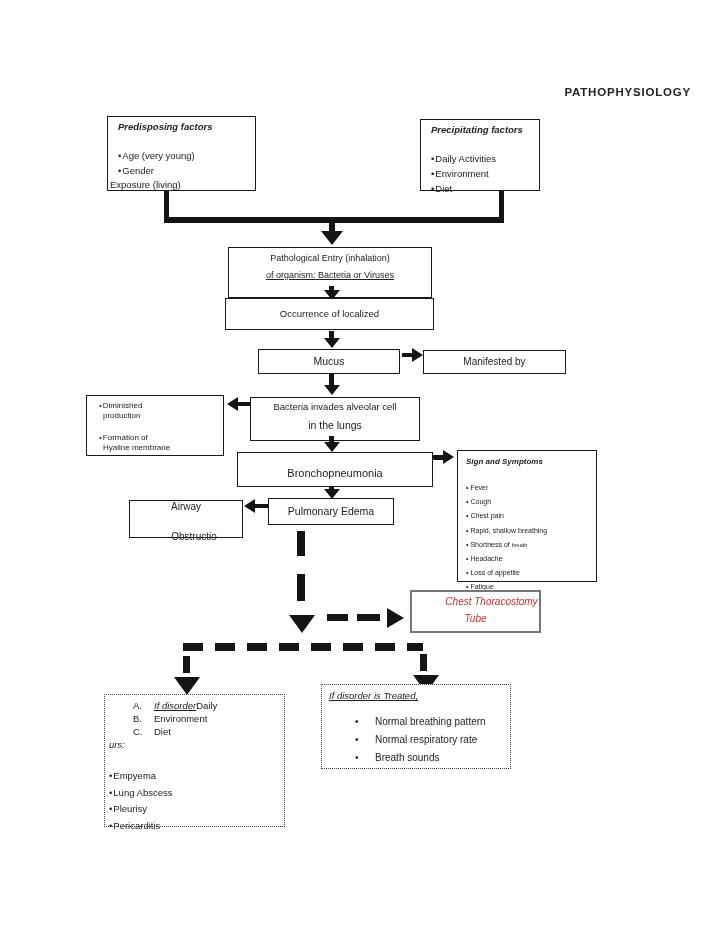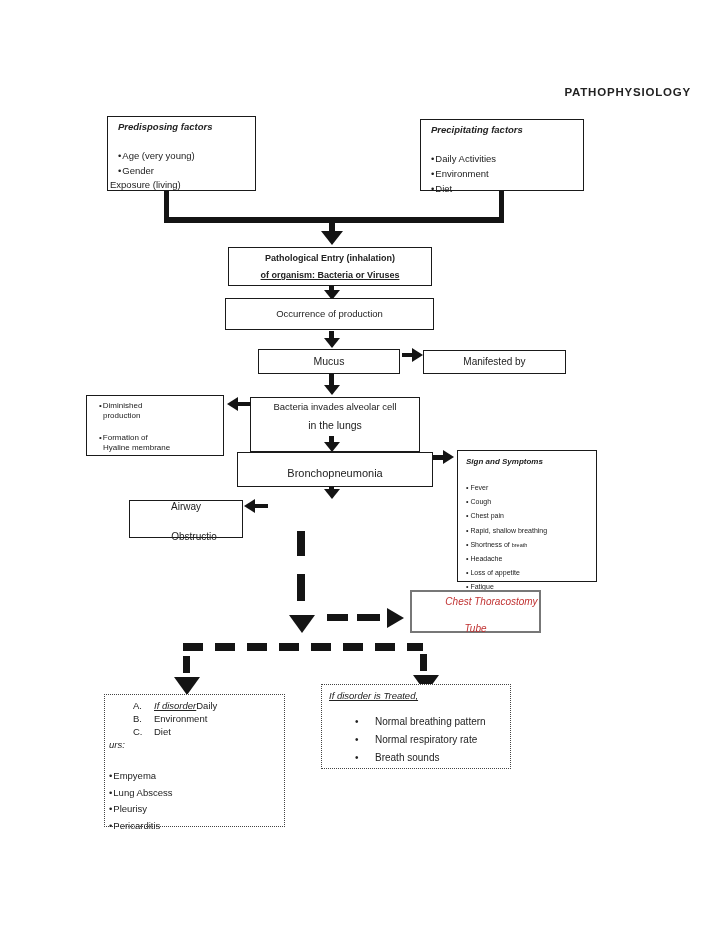--- a/index.html
+++ b/index.html
@@ -43,64 +43,64 @@
   <div style="position:absolute;left:0;top:86px;width:691px;text-align:right;font-size:11.5px;font-weight:bold;letter-spacing:0.8px;">PATHOPHYSIOLOGY</div>
 
   <div class="box" style="left:107px;top:116px;width:149px;height:75px;padding:4px 0 0 10px;font-size:9.5px;">
     <div class="bi">Predisposing factors</div>
     <div style="height:16px;"></div>
     <div class="bl">Age (very young)</div>
     <div class="bl">Gender</div>
     <div style="margin-left:-8px;line-height:13px;">Exposure (living)</div>
   </div>
 
-  <div class="box" style="left:420px;top:119px;width:164px;height:72px;padding:4px 0 4px 10px;font-size:9.5px;">
+  <div class="box" style="left:420px;top:119px;width:120px;height:72px;padding:4px 0 4px 10px;font-size:9.5px;">
     <div class="bi">Precipitating factors</div>
     <div style="height:16px;"></div>
     <div class="bl">Daily Activities</div>
     <div class="bl">Environment</div>
     <div class="bl">Diet</div>
   </div>
 
   <div class="line" style="left:164px;top:191px;width:5px;height:30px;"></div>
   <div class="line" style="left:499px;top:191px;width:5px;height:30px;"></div>
   <div class="line" style="left:164px;top:217px;width:340px;height:6px;"></div>
   <div class="line" style="left:329px;top:223px;width:6px;height:9px;"></div>
   <div class="tri tri-down-big" style="left:321px;top:231px;"></div>
 
-  <div class="box" style="left:228px;top:247px;width:204px;height:39px;font-size:9px;font-weight:bold;">
+  <div class="box" style="left:228px;top:247px;width:204px;height:51px;font-size:9px;">
     <div class="center" style="margin-top:5px;">Pathological Entry (inhalation)</div>
     <div class="center" style="margin-top:7px;text-decoration:underline;">of organism: Bacteria or Viruses</div>
   </div>
 
   <div class="line" style="left:329px;top:286px;width:5px;height:5px;"></div>
   <div class="tri tri-down" style="left:324px;top:290px;"></div>
 
   <div class="box" style="left:225px;top:298px;width:209px;height:32px;font-size:9.5px;">
-    <div class="center" style="line-height:30px;">Occurrence of production</div>
+    <div class="center" style="line-height:30px;">Occurrence of localized</div>
   </div>
 
   <div class="line" style="left:329px;top:331px;width:5px;height:7px;"></div>
   <div class="tri tri-down" style="left:324px;top:338px;"></div>
 
   <div class="box" style="left:258px;top:349px;width:142px;height:25px;font-size:10.5px;">
     <div class="center" style="line-height:23px;">Mucus</div>
   </div>
 
   <div class="line" style="left:402px;top:353px;width:11px;height:4px;"></div>
   <div class="tri tri-right" style="left:412px;top:348px;"></div>
 
   <div class="box" style="left:423px;top:350px;width:143px;height:24px;font-size:10px;">
     <div class="center" style="line-height:22px;">Manifested by</div>
   </div>
 
   <div class="line" style="left:329px;top:374px;width:5px;height:11px;"></div>
   <div class="tri tri-down" style="left:324px;top:385px;"></div>
 
-  <div class="box" style="left:250px;top:397px;width:170px;height:55px;font-size:9.5px;">
+  <div class="box" style="left:250px;top:397px;width:170px;height:44px;font-size:9.5px;">
     <div class="center" style="margin-top:3px;">Bacteria invades alveolar cell</div>
     <div class="center" style="margin-top:7px;font-size:10.5px;">in the lungs</div>
   </div>
 
   <div class="line" style="left:238px;top:402px;width:13px;height:4px;"></div>
   <div class="tri tri-left" style="left:227px;top:397px;"></div>
 
   <div class="box" style="left:86px;top:395px;width:138px;height:61px;padding:5px 4px 0 12px;font-size:8px;line-height:10px;">
     <div><span style="margin-right:1px;">•</span><span>Diminished</span></div>
     <div style="padding-left:4px;">production</div>
@@ -128,40 +128,43 @@
     <div class="sb">Rapid, shallow breathing</div>
     <div class="sb"><span>Shortness of </span><span class="tiny">breath</span></div>
     <div class="sb">Headache</div>
     <div class="sb">Loss of appetite</div>
     <div class="sb">Fatigue</div>
   </div>
 
   <div class="line" style="left:329px;top:487px;width:5px;height:3px;"></div>
   <div class="tri tri-down" style="left:324px;top:489px;"></div>
 
+  <div class="box" style="left:268px;top:498px;width:126px;height:27px;font-size:10.5px;">
+    <div class="center" style="line-height:25px;">Pulmonary Edema</div>
+  </div>
 
   <div class="line" style="left:254px;top:504px;width:14px;height:4px;"></div>
   <div class="tri tri-left" style="left:244px;top:499px;"></div>
 
   <div class="box" style="left:129px;top:500px;width:114px;height:38px;font-size:10px;">
     <div class="center" style="">Airway</div>
     <div class="center" style="position:absolute;left:8px;width:100%;bottom:-5px;">Obstructio</div>
   </div>
 
   <div class="line" style="left:297px;top:531px;width:8px;height:25px;"></div>
   <div class="line" style="left:297px;top:574px;width:8px;height:27px;"></div>
   <div class="tri tri-down-xl" style="left:289px;top:615px;"></div>
 
   <div class="line" style="left:327px;top:614px;width:21px;height:7px;"></div>
   <div class="line" style="left:357px;top:614px;width:23px;height:7px;"></div>
   <div class="tri tri-right-big" style="left:387px;top:608px;"></div>
 
   <div class="box" style="left:410px;top:590px;width:131px;height:43px;border:2px solid #777;font-size:10px;">
     <div class="center red" style="margin-top:4px;margin-left:32px;">Chest Thoracostomy</div>
-    <div class="center red" style="margin-top:16px;">Tube</div>
+    <div class="center red" style="margin-top:6px;">Tube</div>
   </div>
 
   <div class="hline-dashed" style="left:183px;top:643px;width:240px;height:8px;"></div>
   <div class="line" style="left:183px;top:656px;width:7px;height:17px;"></div>
   <div class="tri tri-down-xl" style="left:174px;top:677px;"></div>
   <div class="line" style="left:420px;top:654px;width:7px;height:17px;"></div>
   <div class="tri tri-down-xl" style="left:413px;top:675px;"></div>
 
   <div class="box dotted" style="left:104px;top:694px;width:181px;height:133px;padding:5px 4px 0 4px;">
     <div class="lr">

